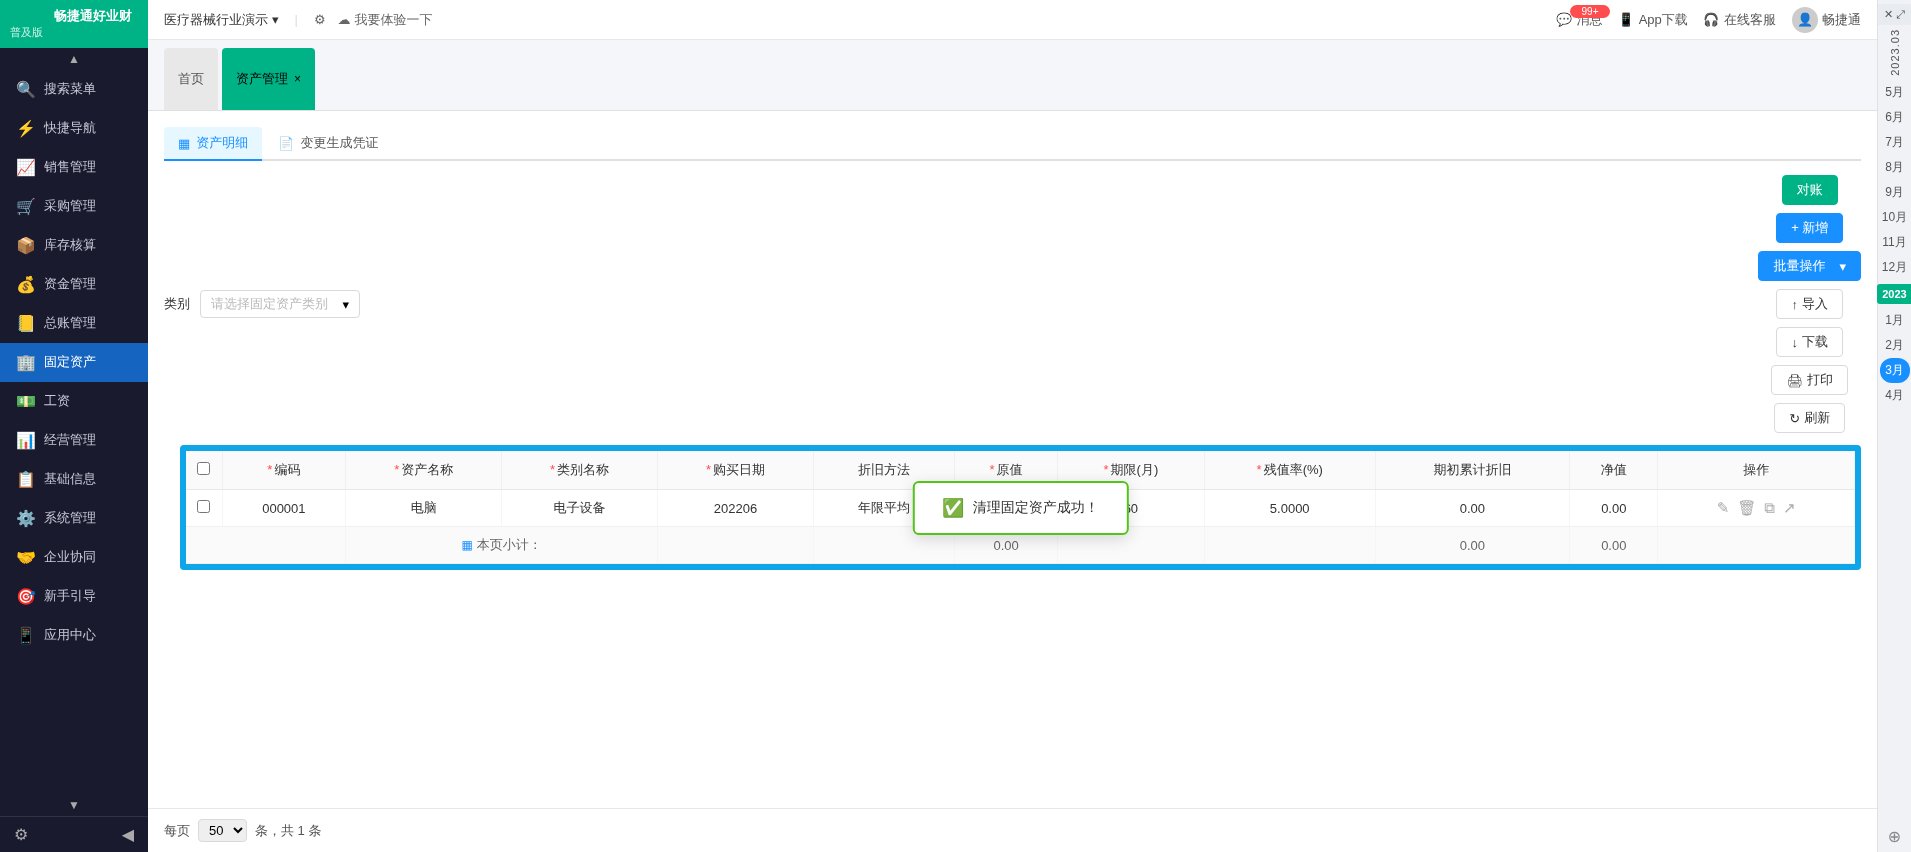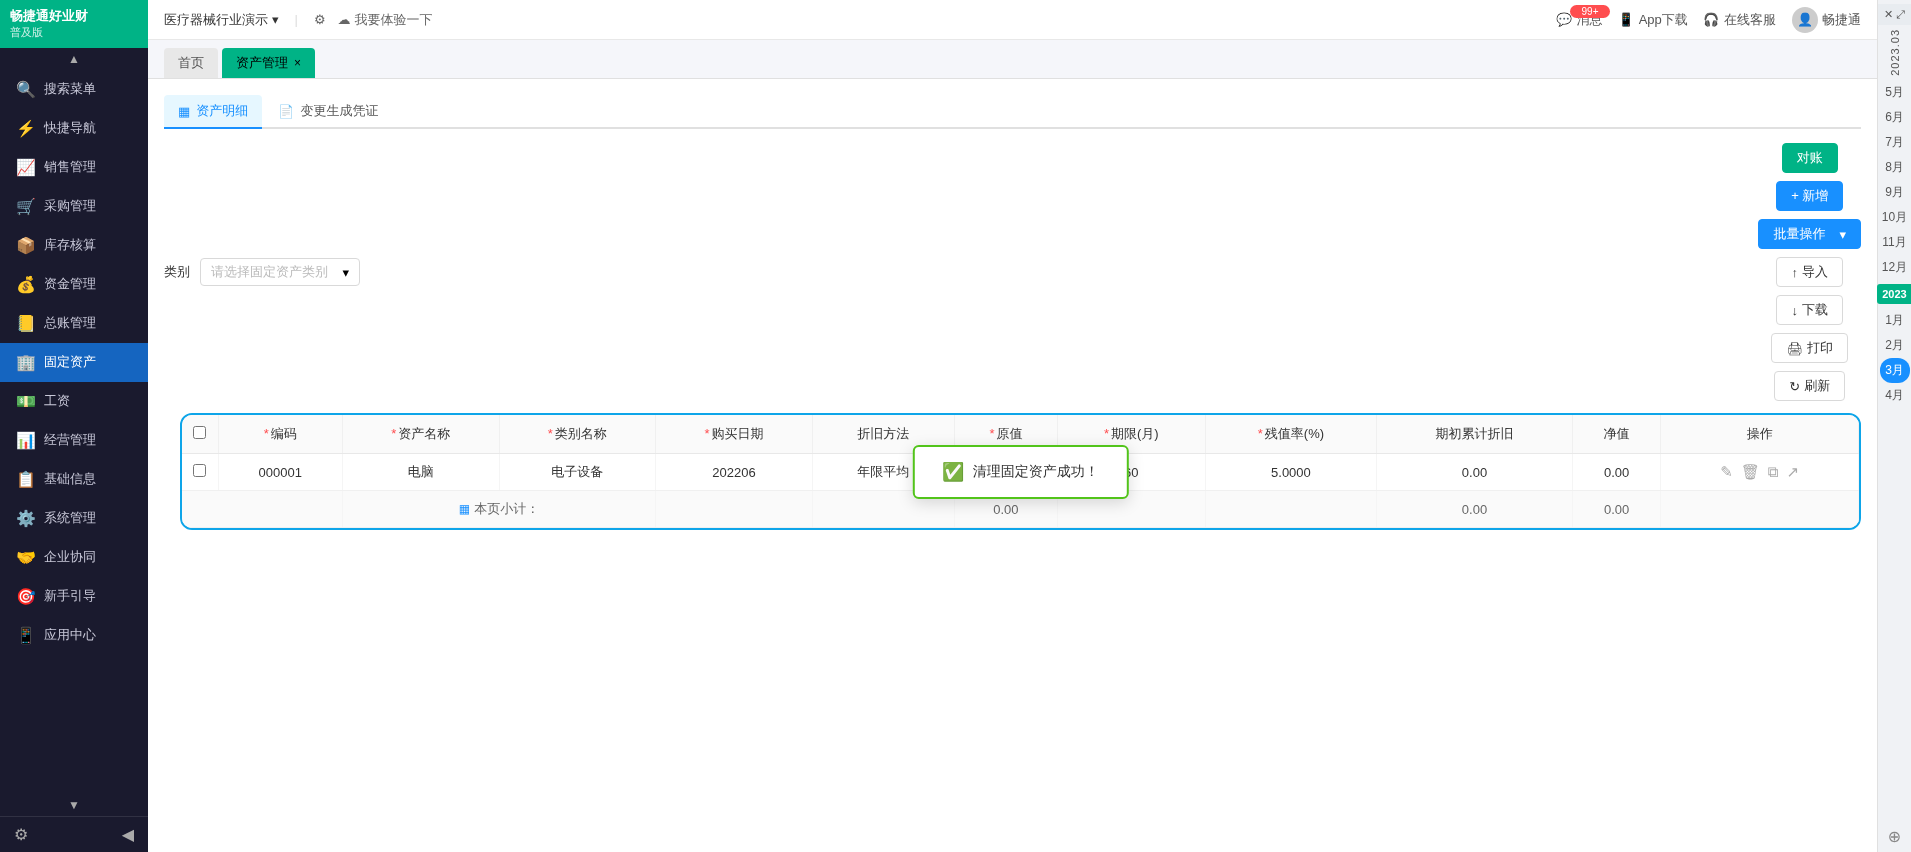--- a/index.html
+++ b/index.html
@@ -14,21 +14,21 @@
       height: 100%;
       flex-shrink: 0;
     }
     .sidebar-logo {
       background: #00b386;
       padding: 8px 10px;
       display: flex;
       align-items: center;
       gap: 6px;
     }
-    .sidebar-logo-text { color: white; font-size: 13px; font-weight: bold; line-height: 1.3; }
+    .sidebar-logo-text { color: white; font-size: 13px; font-weight: bold; line-height: 1.3; margin-left: 44px; }
     .sidebar-logo-sub { color: rgba(255,255,255,0.8); font-size: 11px; }
     .sidebar-scroll-up, .sidebar-scroll-down {
       background: #1a1a2e;
       color: #aaa;
       text-align: center;
       padding: 4px;
       cursor: pointer;
       font-size: 12px;
     }
     .sidebar-menu { flex: 1; overflow: hidden; }
@@ -91,21 +91,21 @@
     
     .tabs-bar {
       background: #f5f6fa;
       padding: 8px 16px 0;
       display: flex;
       gap: 4px;
       border-bottom: 1px solid #e0e0e0;
       flex-shrink: 0;
     }
     .tab {
-      padding: 6px 14px;
+      padding: 22px 14px;
       border-radius: 4px 4px 0 0;
       cursor: pointer;
       font-size: 13px;
       color: #555;
       background: #e8e8e8;
       display: flex;
       align-items: center;
       gap: 6px;
     }
     .tab.active { background: #00b386; color: #000000; }
@@ -146,21 +146,21 @@
       min-width: 160px;
     }
     .filter-placeholder { color: #bbb; }
     .toolbar-right { margin-left: auto; display: flex; gap: 8px; align-items: center; flex-direction: column; }
     .btn { padding: 5px 14px; border-radius: 4px; border: 1px solid #d9d9d9; background: white; cursor: pointer; font-size: 13px; color: #333; display: flex; align-items: center; gap: 4px; }
     .btn-primary { background: #1890ff; color: white; border-color: #1890ff; }
     .btn-teal { background: #00b386; color: white; border-color: #00b386; }
     .btn-batch { background: #1890ff; color: white; border-color: #1890ff; display: flex; align-items: center; gap: 14px; }
 
     
-    .table-wrapper { border: 2px solid #0ea5e9; border-radius: 12px; overflow: hidden; position: relative; margin-left: 16px; }
+    .table-wrapper { border: 6px solid #0ea5e9; border-radius: 4px; overflow: hidden; position: relative; margin-left: 16px; }
     table { width: 100%; border-collapse: collapse; font-size: 13px; }
     thead tr { background: #fafafa; }
     th { padding: 10px 8px; text-align: center; border-bottom: 1px solid #e8e8e8; border-right: 1px solid #f0f0f0; color: #333; font-weight: 500; white-space: nowrap; }
     td { padding: 9px 8px; text-align: center; border-bottom: 1px solid #f0f0f0; border-right: 1px solid #f5f5f5; color: #333; }
     .required-star { color: #ff4d4f; margin-right: 2px; }
     .checkbox-cell { width: 36px; }
     .action-icons { display: flex; justify-content: center; gap: 8px; color: #aaa; }
     .action-icon { cursor: pointer; font-size: 15px; }
     .subtotal-row td { background: #fafafa; color: #666; }
     .subtotal-label { display: flex; align-items: center; gap: 4px; justify-content: center; color: #666; }
@@ -485,20 +485,27 @@
               <td>0.00</td>
               <td></td>
             </tr>
           </tbody>
         </table>
       </div>
 
     </div>
   </div>
 
+  <div class="pagination-bar">
+    <span>每页</span>
+    <select class="per-page-select">
+      <option value="50">50</option>
+    </select>
+    <span>条，共 1 条</span>
+  </div>
 
 </div>
 
 <div class="right-panel">
   <div class="panel-header">
     <span style="font-size:11px;">✕</span>
     <span style="font-size:11px;">⤢</span>
   </div>
   <div style="font-size:11px;color:#555;padding:4px 2px;text-align:center;writing-mode:vertical-rl;transform:rotate(180deg);letter-spacing:1px;">2023.03</div>
 

